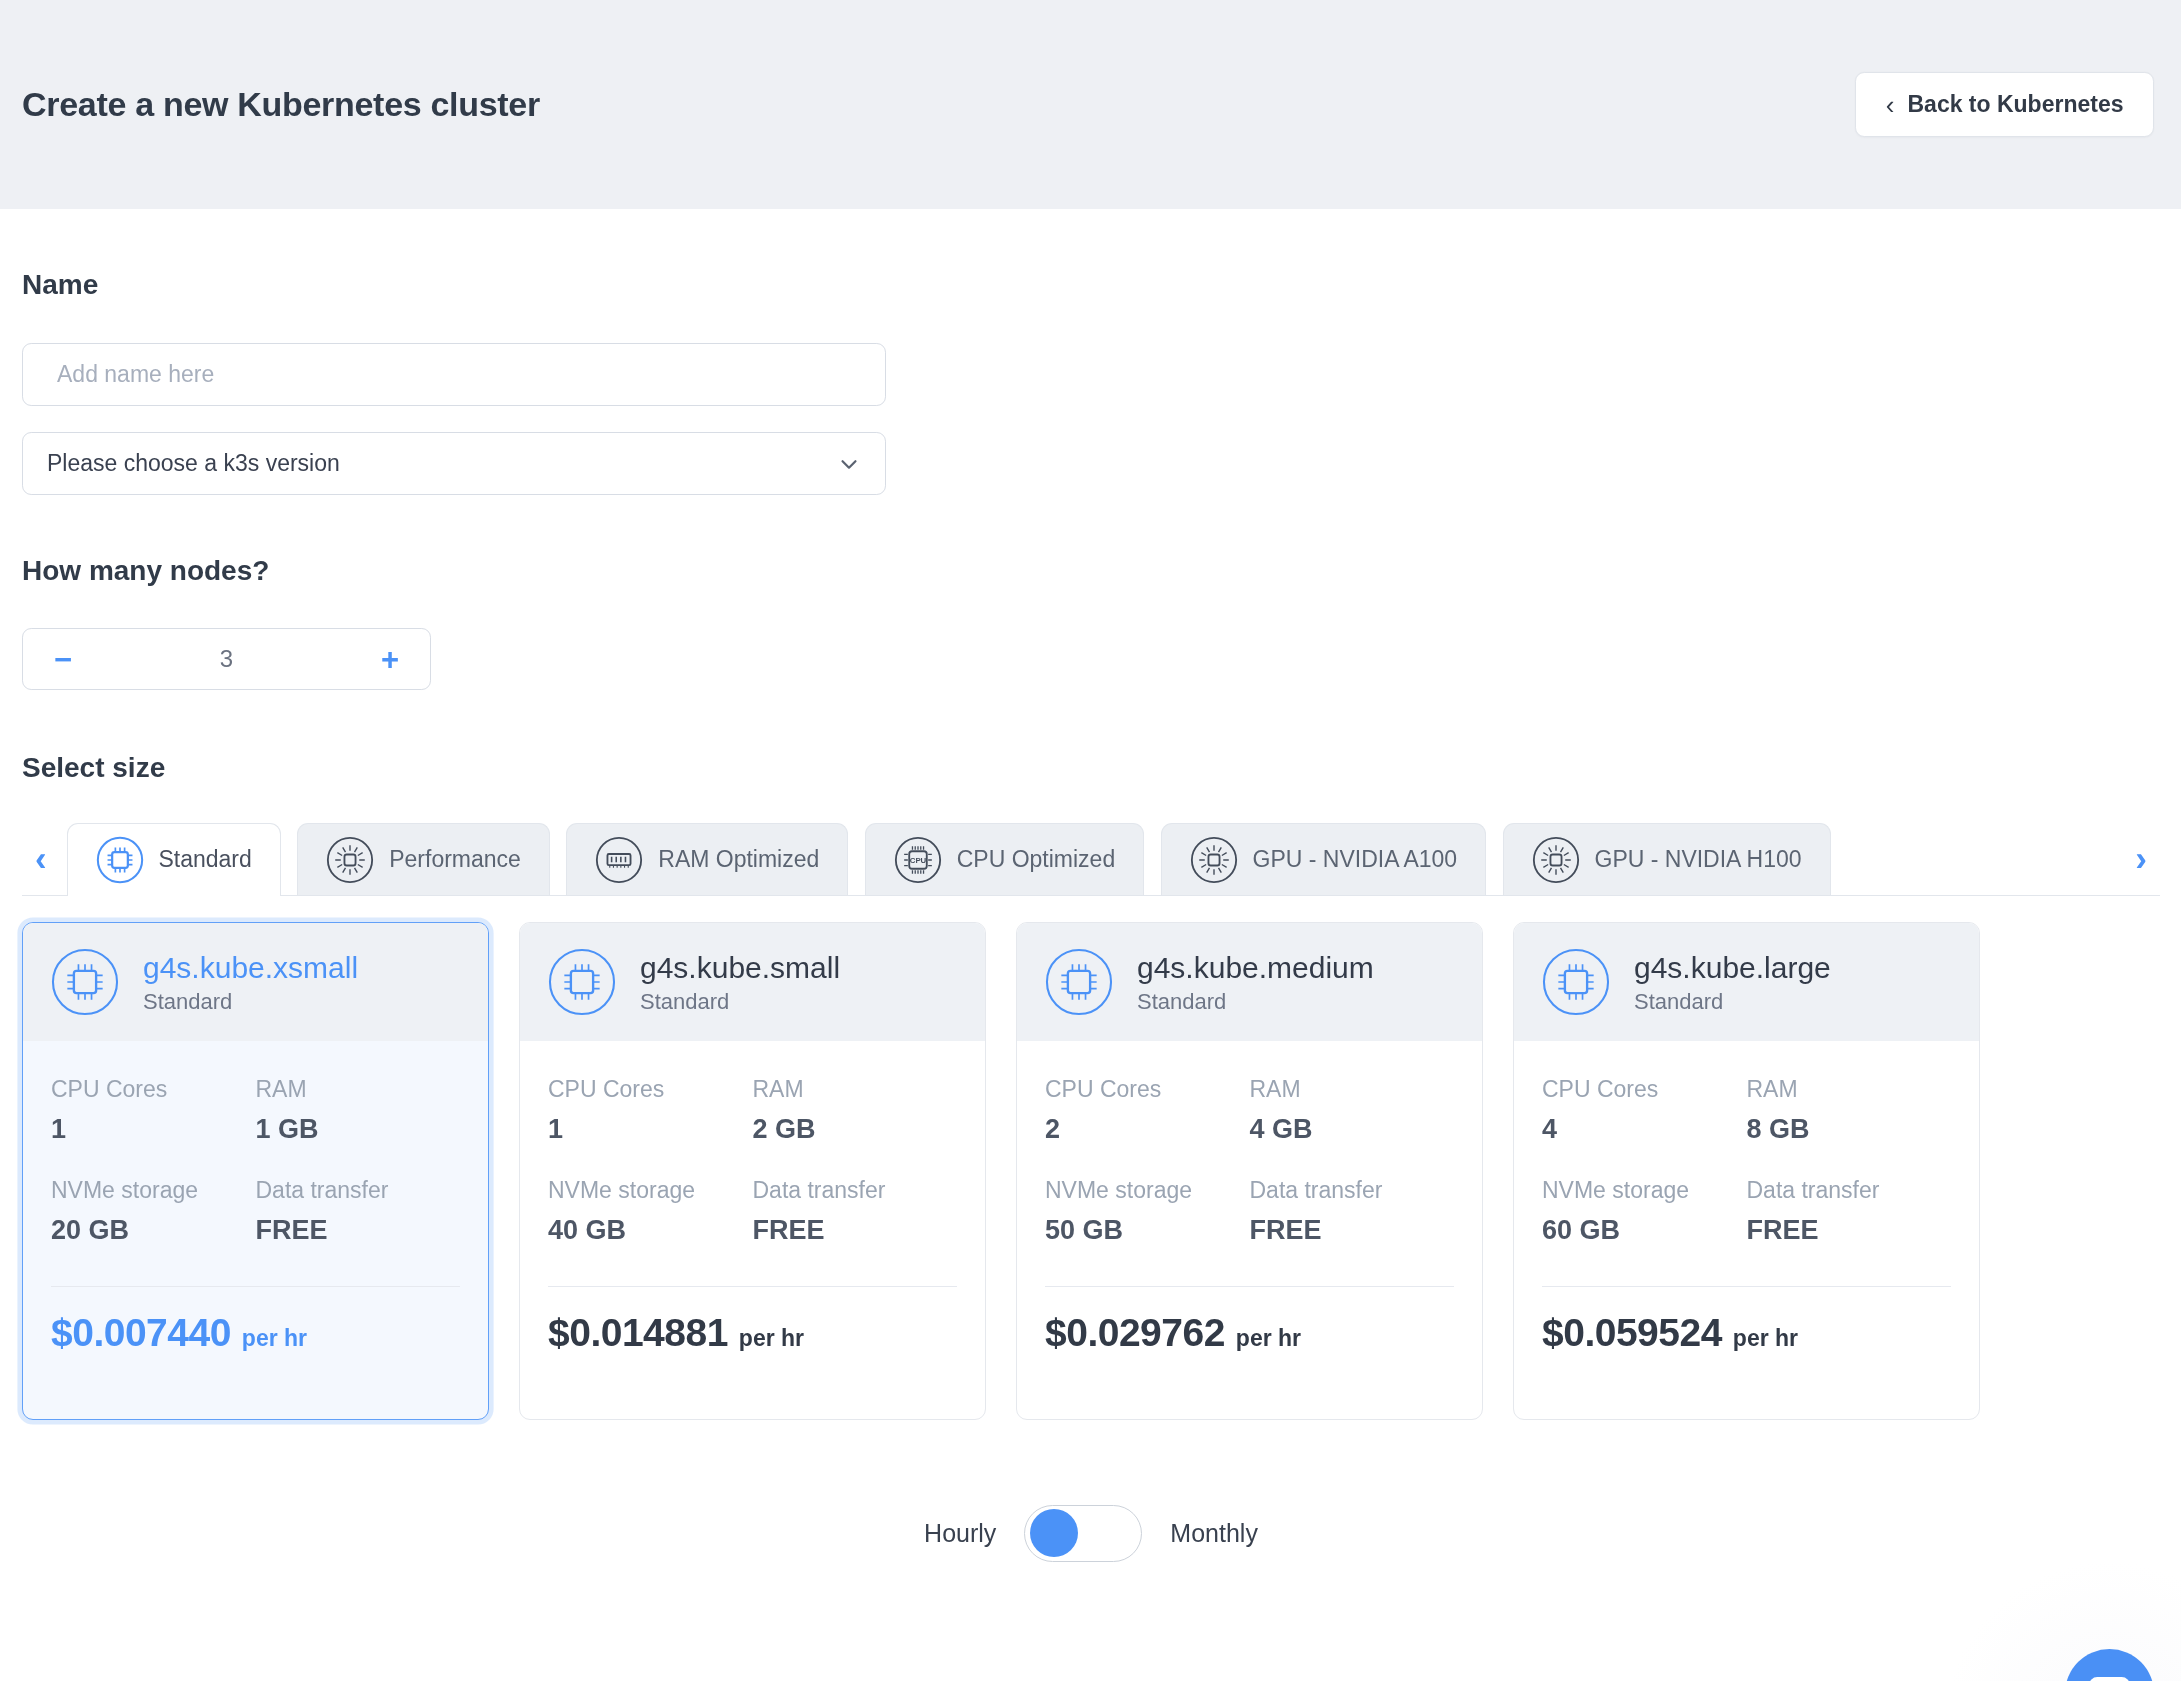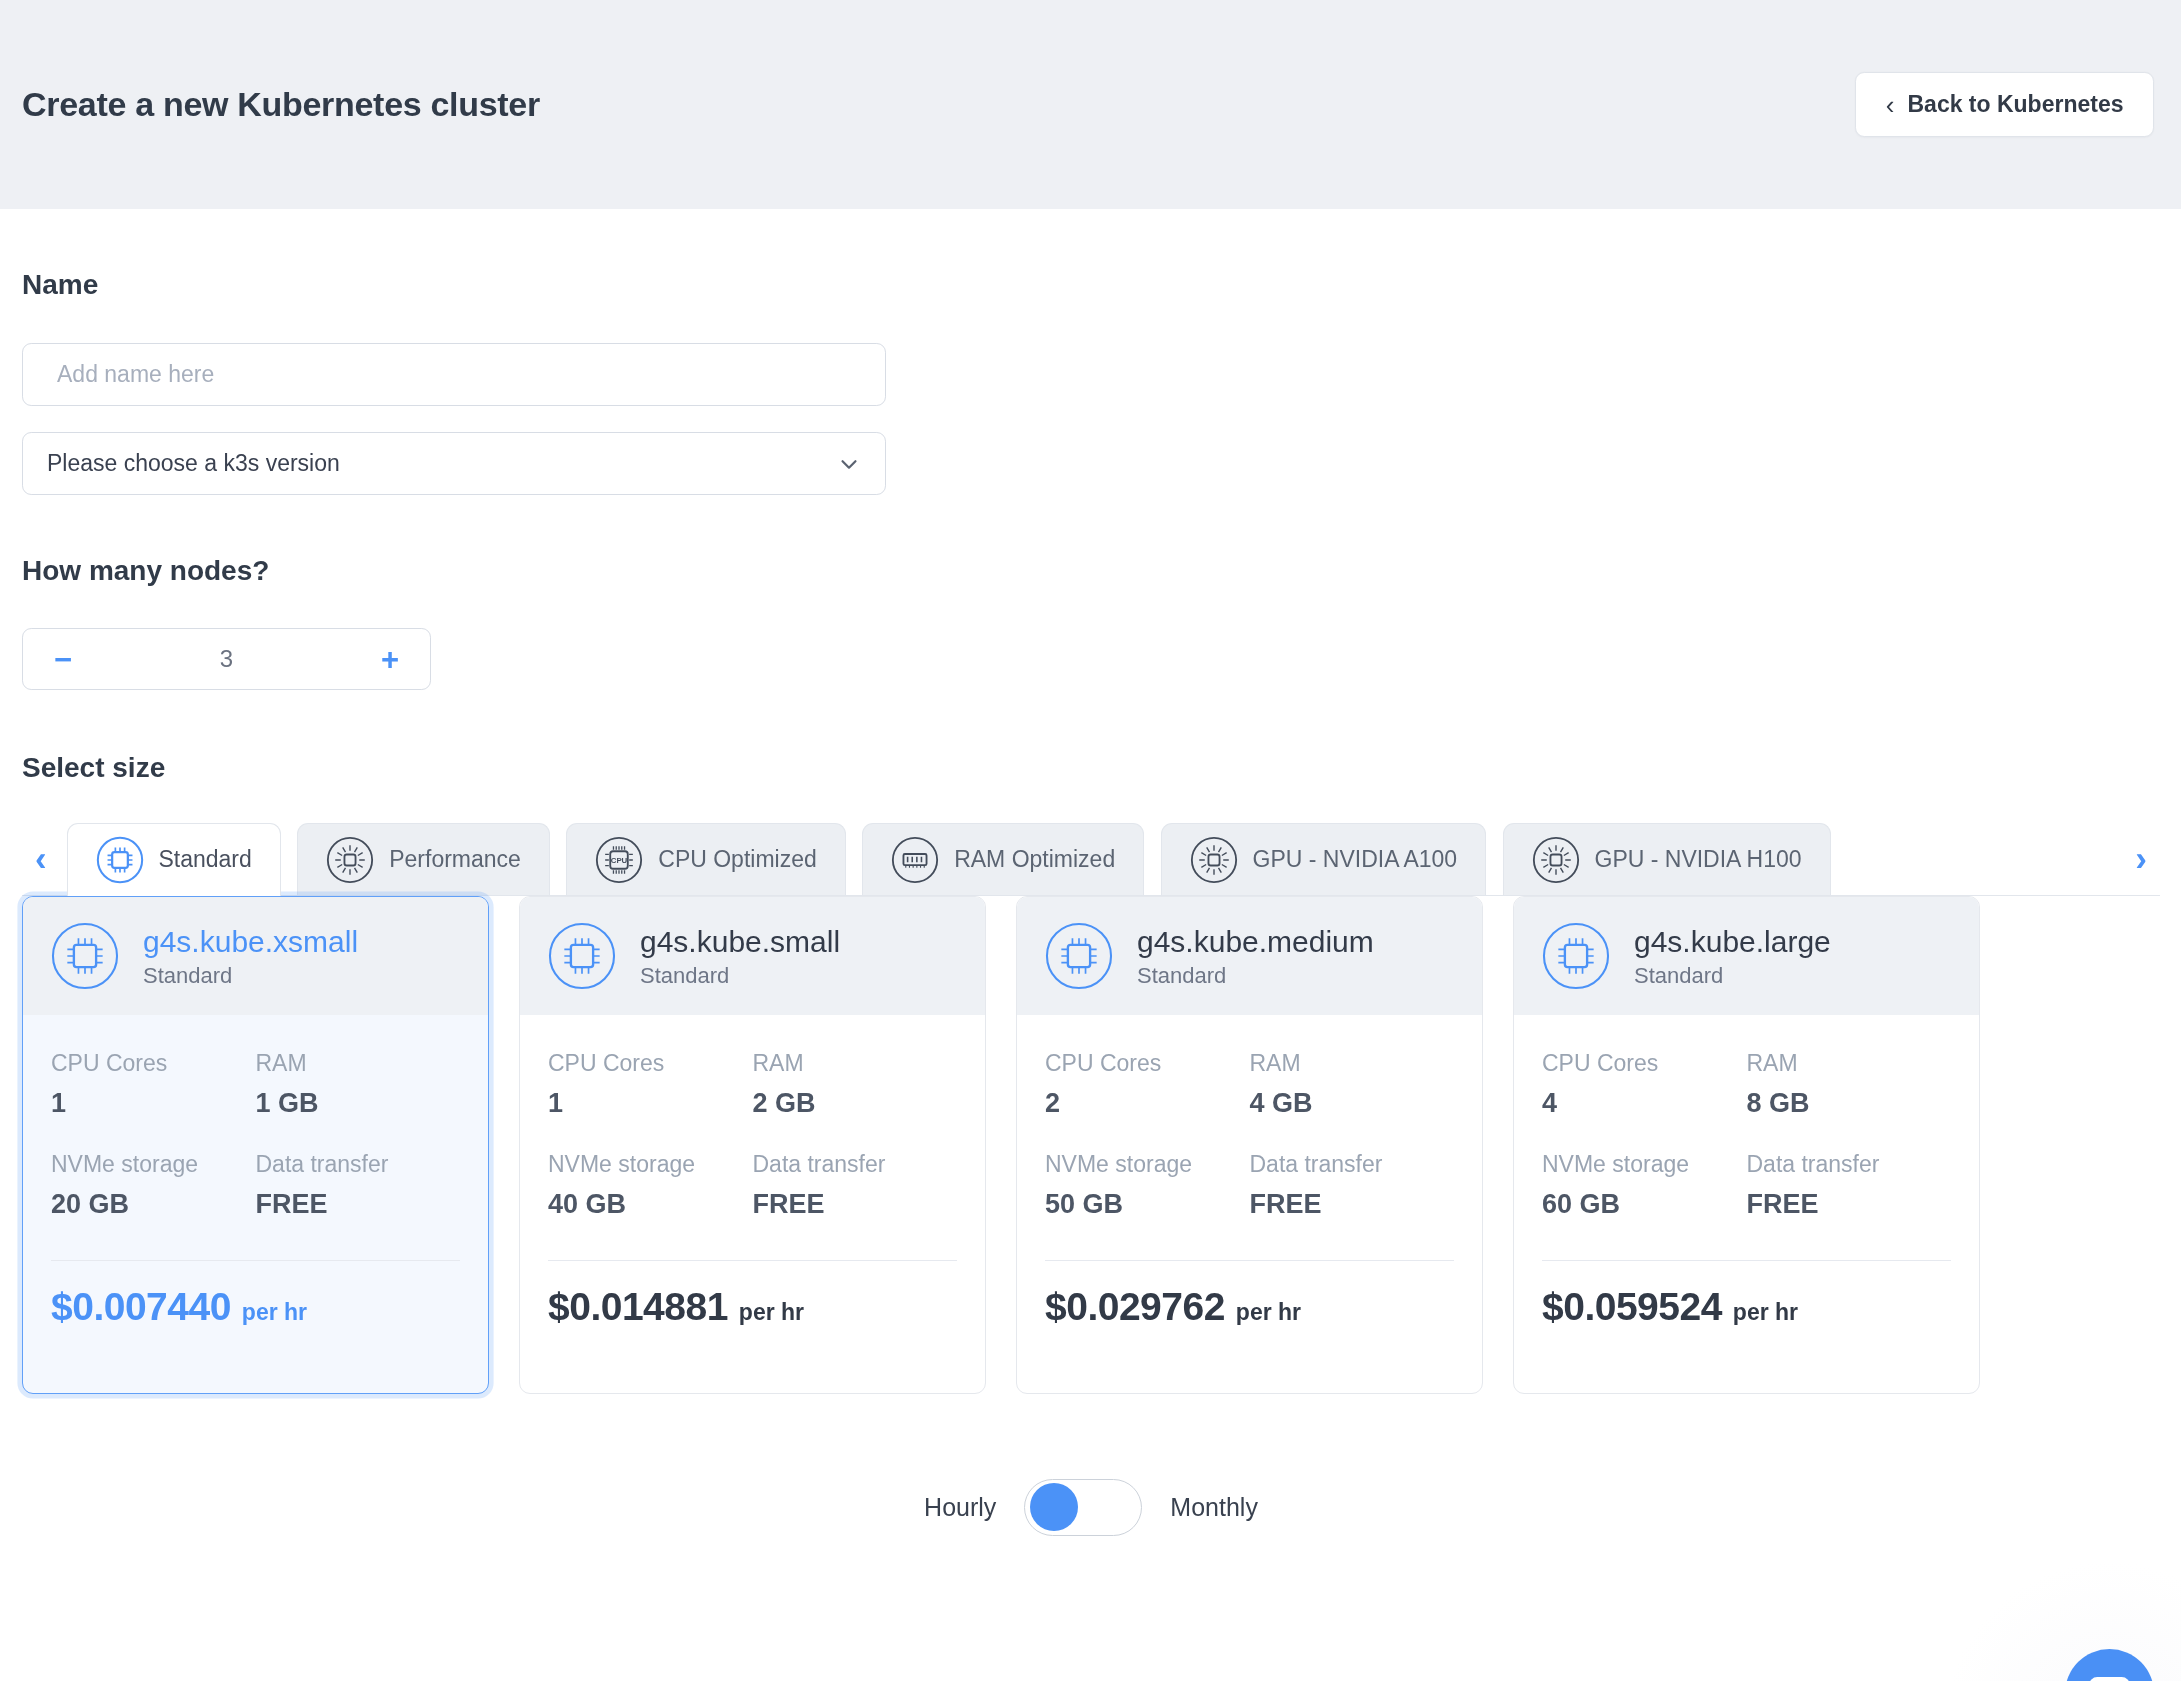--- a/index.html
+++ b/index.html
@@ -153,20 +153,21 @@
     color: #49505e;
     height: 73px;
     margin-bottom: -0.9px;
     position: relative;
     z-index: 2;
   }
   .tab.active .tab-icon { color: #4b92f7; }
 
   
   .cards-row {
+    margin-top: 26px;
     display: flex;
     gap: 30px;
   }
   .size-card {
     width: 467px;
     height: 498px;
     border: 0.9px solid #e5e8ed;
     border-radius: 11px;
     background: #ffffff;
     overflow: hidden;
@@ -313,50 +314,50 @@
 
     <button class="tab">
       <span class="tab-icon">
         <svg width="48" height="48" viewBox="0 0 52 52" fill="none" stroke="currentColor">
           <circle cx="26" cy="26" r="24" stroke-width="2"></circle>
           <rect x="20" y="20" width="12" height="12" rx="2.5" stroke-width="2"></rect>
           <path stroke-width="1.5" d="M36 26h6M16 26h-6M26 16v-6M26 36v6M34.5 30.9l5.2 3M34.5 21.1l5.2-3M17.5 30.9l-5.2 3M17.5 21.1l-5.2-3M30.9 34.5l3 5.2M21.1 34.5l-3 5.2M30.9 17.5l3-5.2M21.1 17.5l-3-5.2"></path>
         </svg>
       </span>
       <span>Performance</span>
+    </button>
+
+    <button class="tab">
+      <span class="tab-icon">
+        <svg width="48" height="48" viewBox="0 0 52 52" fill="none" stroke="currentColor">
+          <circle cx="26" cy="26" r="24" stroke-width="2"></circle>
+          <rect x="13.5" y="19.5" width="25" height="12" rx="1.5" stroke-width="2"></rect>
+          <path stroke-width="1.7" d="M18 22.5v6M23 22.5v6M28 22.5v6M33 22.5v6"></path>
+          <path stroke-width="1.2" d="M16 31.5v3M20 31.5v3M24 31.5v3M28 31.5v3M32 31.5v3M36 31.5v3"></path>
+        </svg>
+      </span>
+      <span>RAM Optimized</span>
     </button>
 
     <button class="tab">
       <span class="tab-icon">
         <svg width="48" height="48" viewBox="0 0 52 52" fill="none" stroke="currentColor" style="font-size:25px">
           <circle cx="26" cy="26" r="24" stroke-width="2"></circle>
           <rect x="16.5" y="16.5" width="19" height="19" rx="3" stroke-width="2"></rect>
           <text x="26" y="29.5" font-size="8.5" font-weight="bold" text-anchor="middle" fill="currentColor" stroke="none">CPU</text>
           <path stroke-width="1.4" d="M20 11v4M23 11v4M26 11v4M29 11v4M32 11v4M20 37v4M23 37v4M26 37v4M29 37v4M32 37v4M11 20h4M11 26h4M11 32h4M37 20h4M37 26h4M37 32h4"></path>
         </svg>
       </span>
       <span>CPU Optimized</span>
     </button>
 
     <button class="tab">
       <span class="tab-icon">
         <svg width="48" height="48" viewBox="0 0 52 52" fill="none" stroke="currentColor">
           <circle cx="26" cy="26" r="24" stroke-width="2"></circle>
-          <rect x="13.5" y="19.5" width="25" height="12" rx="1.5" stroke-width="2"></rect>
-          <path stroke-width="1.7" d="M18 22.5v6M23 22.5v6M28 22.5v6M33 22.5v6"></path>
-          <path stroke-width="1.2" d="M16 31.5v3M20 31.5v3M24 31.5v3M28 31.5v3M32 31.5v3M36 31.5v3"></path>
-        </svg>
-      </span>
-      <span>RAM Optimized</span>
-    </button>
-
-    <button class="tab">
-      <span class="tab-icon">
-        <svg width="48" height="48" viewBox="0 0 52 52" fill="none" stroke="currentColor">
-          <circle cx="26" cy="26" r="24" stroke-width="2"></circle>
           <rect x="20" y="20" width="12" height="12" rx="2.5" stroke-width="2"></rect>
           <path stroke-width="1.5" d="M36 26h6M16 26h-6M26 16v-6M26 36v6M34.5 30.9l5.2 3M34.5 21.1l5.2-3M17.5 30.9l-5.2 3M17.5 21.1l-5.2-3M30.9 34.5l3 5.2M21.1 34.5l-3 5.2M30.9 17.5l3-5.2M21.1 17.5l-3-5.2"></path>
         </svg>
       </span>
       <span>GPU - NVIDIA A100</span>
     </button>
 
     <button class="tab">
       <span class="tab-icon">
         <svg width="48" height="48" viewBox="0 0 52 52" fill="none" stroke="currentColor">

